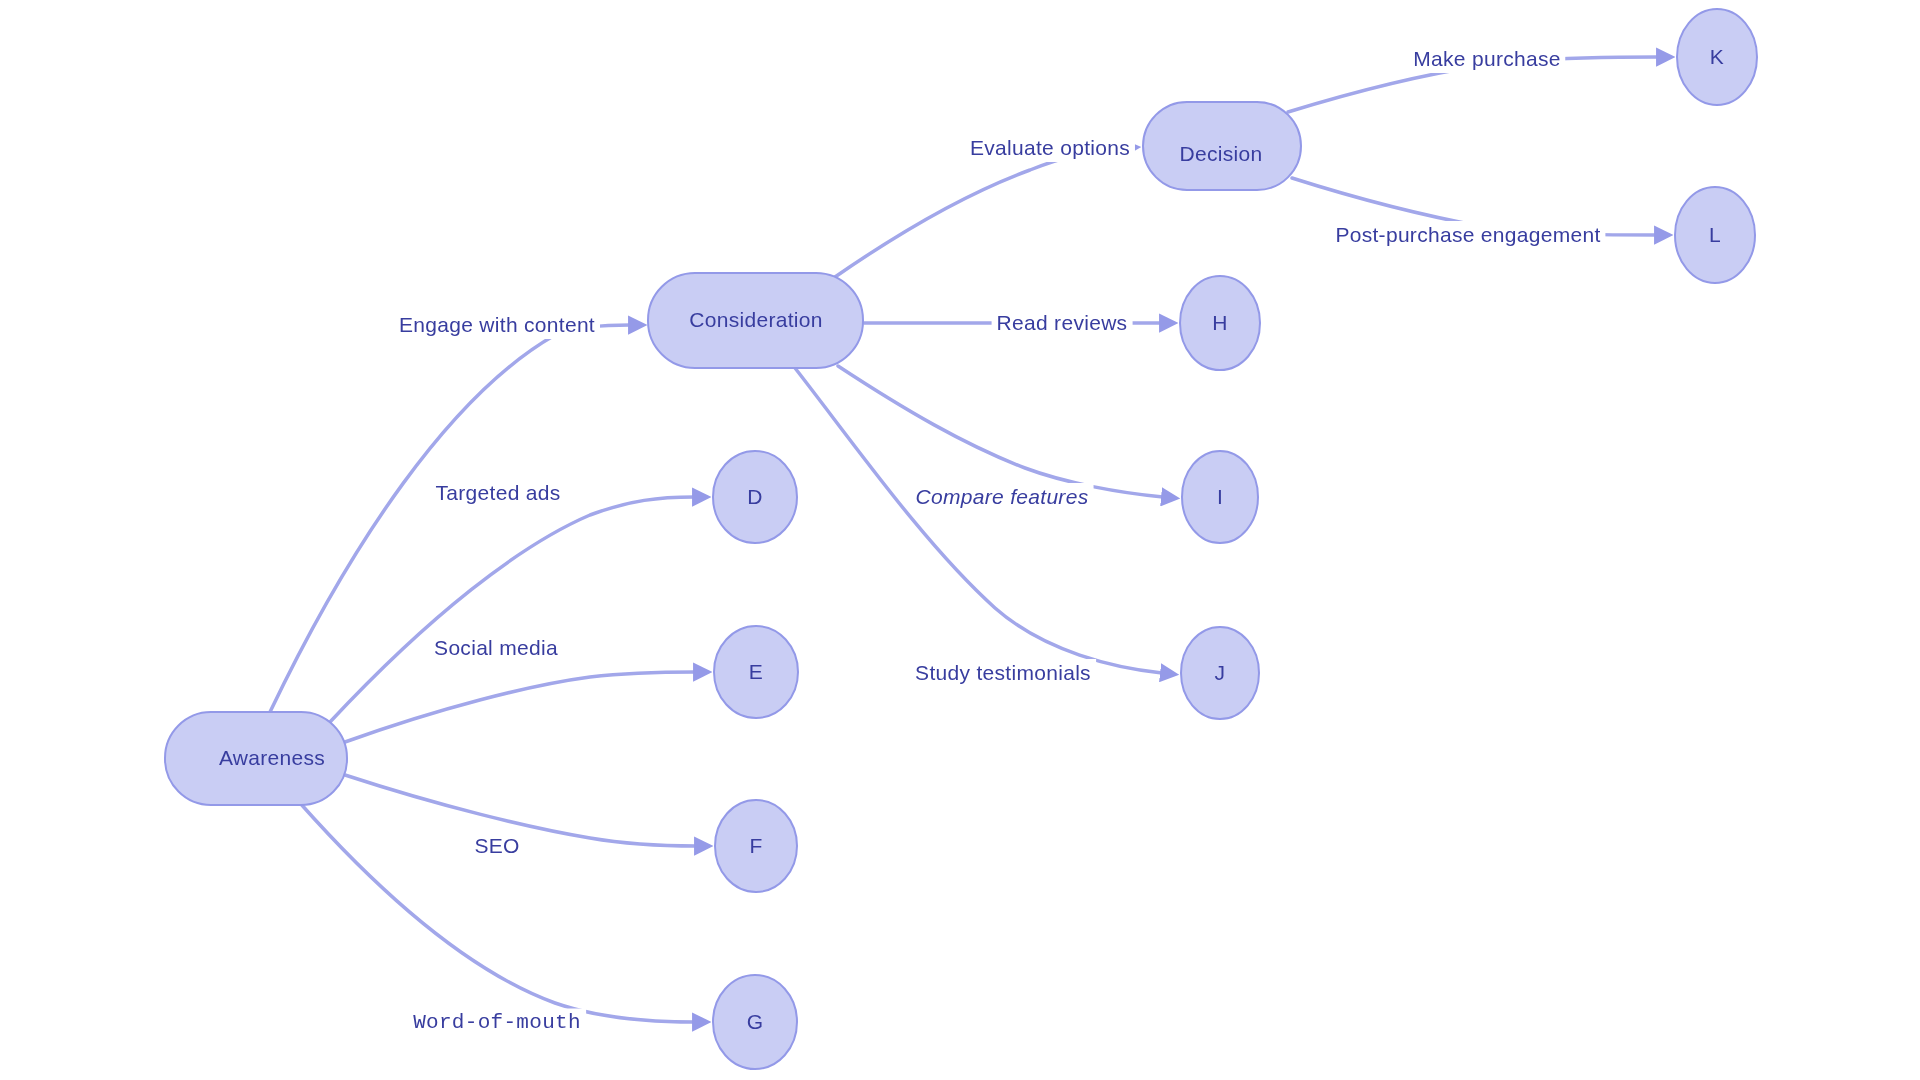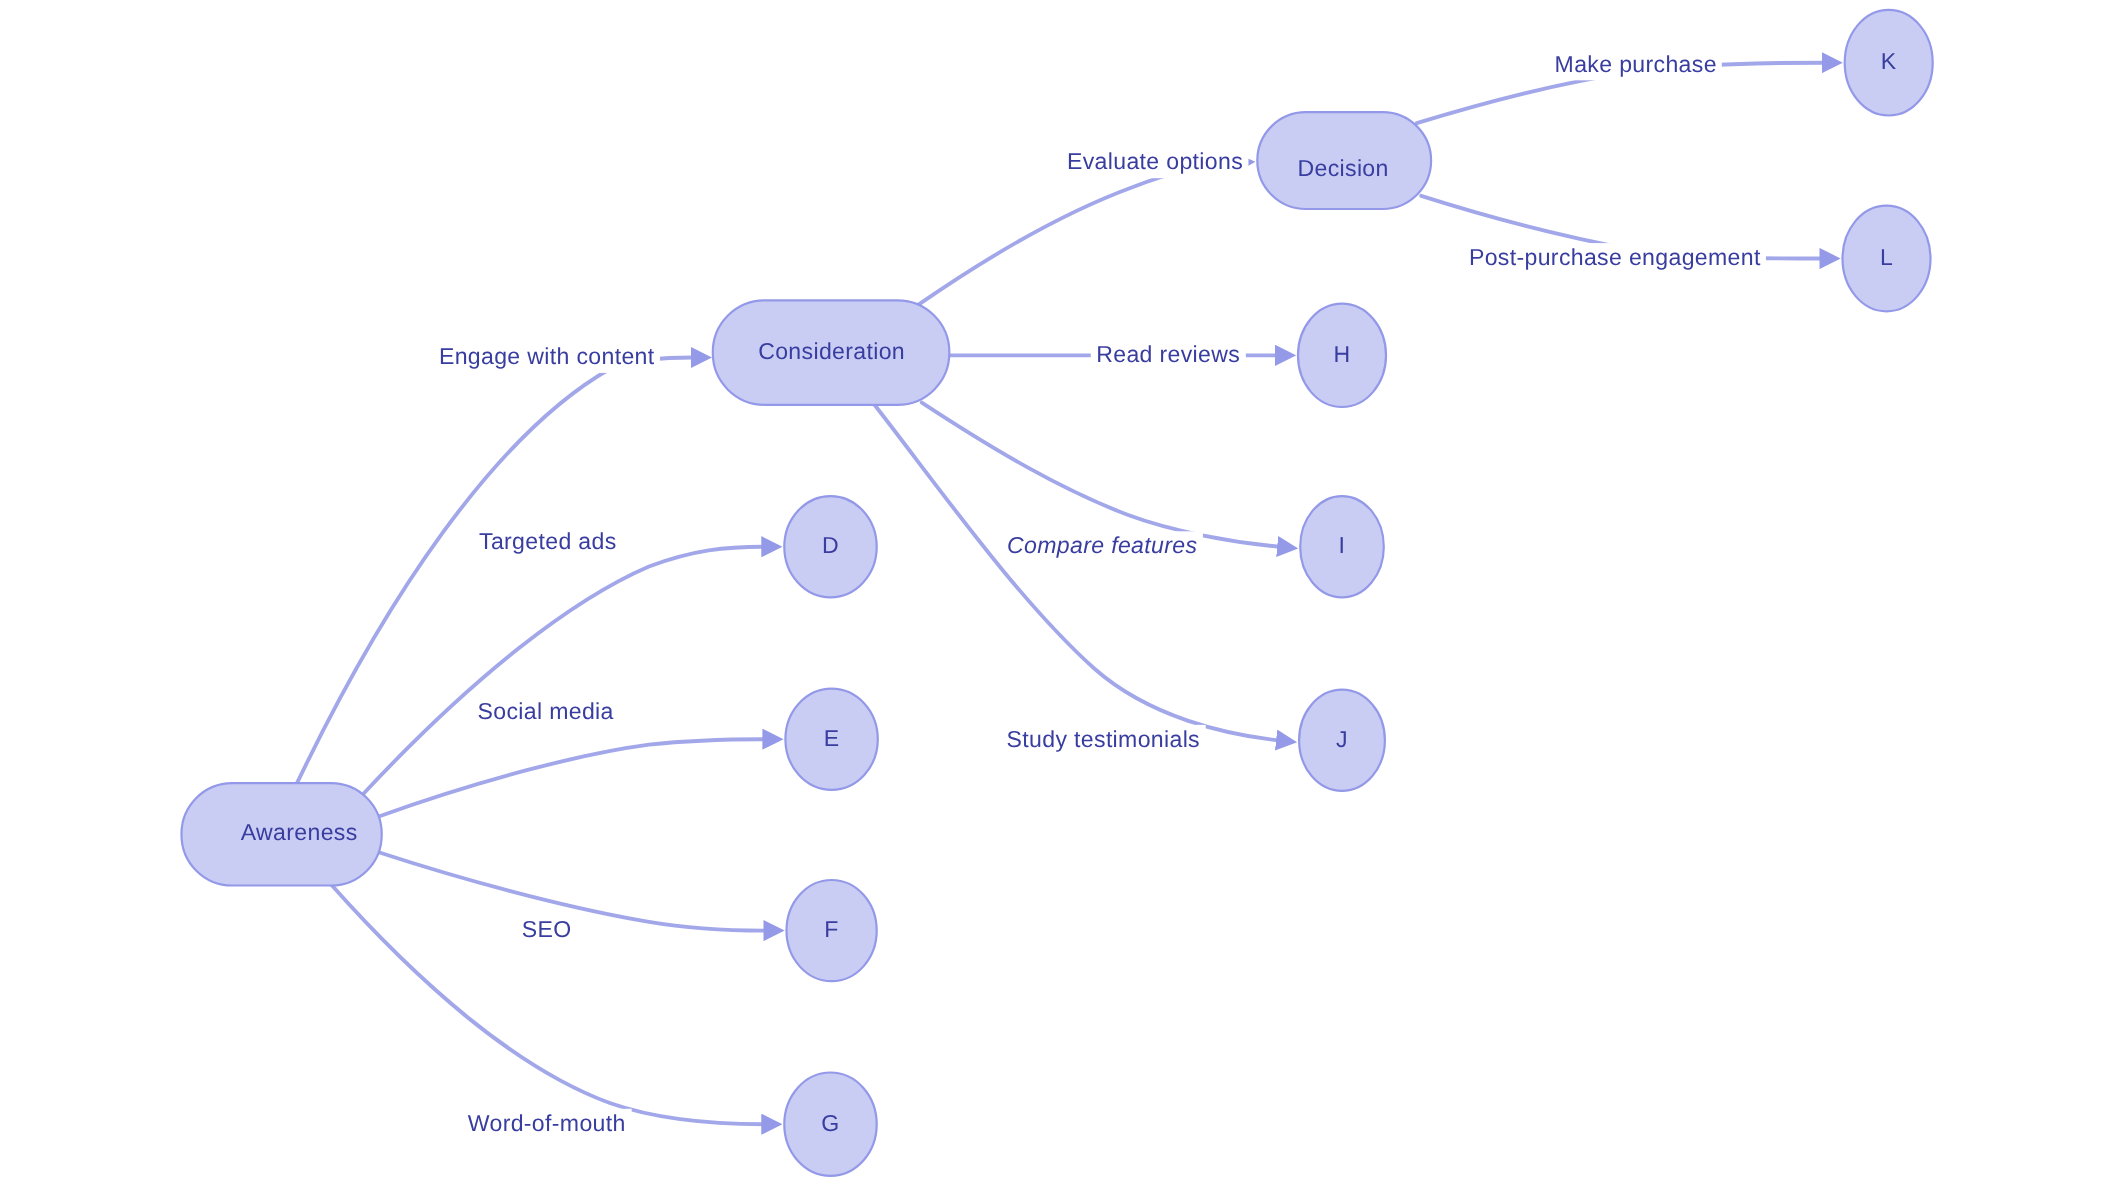--- a/index.html
+++ b/index.html
@@ -85,21 +85,21 @@
   <div class="node-label" style="left:1220px; top:323px;">H</div>
   <div class="node-label" style="left:1220px; top:497px;">I</div>
   <div class="node-label" style="left:1220px; top:673px;">J</div>
   <div class="node-label" style="left:1717px; top:57px;">K</div>
   <div class="node-label" style="left:1715px; top:235px;">L</div>
 
   <div class="edge-label" style="left:497px; top:325px;">Engage with content</div>
   <div class="edge-label" style="left:498px; top:493px;">Targeted ads</div>
   <div class="edge-label" style="left:496px; top:648px;">Social media</div>
   <div class="edge-label" style="left:497px; top:846px;">SEO</div>
-  <div class="edge-label" style="left:497px; top:1022px;">Word-of-mouth</div>
+  <div class="edge-label" style="left:497px; top:1022px;font-family:Liberation Mono, monospace;">Word-of-mouth</div>
   <div class="edge-label" style="left:1003px; top:148px;margin-left:47px;">Evaluate options</div>
   <div class="edge-label" style="left:1062px; top:323px;">Read reviews</div>
   <div class="edge-label" style="left:1002px; top:497px;font-style:italic;">Compare features</div>
   <div class="edge-label" style="left:1003px; top:673px;">Study testimonials</div>
   <div class="edge-label" style="left:1487px; top:59px;">Make purchase</div>
   <div class="edge-label" style="left:1468px; top:235px;">Post-purchase engagement</div>
 
 </div>
 
 </body></html>

